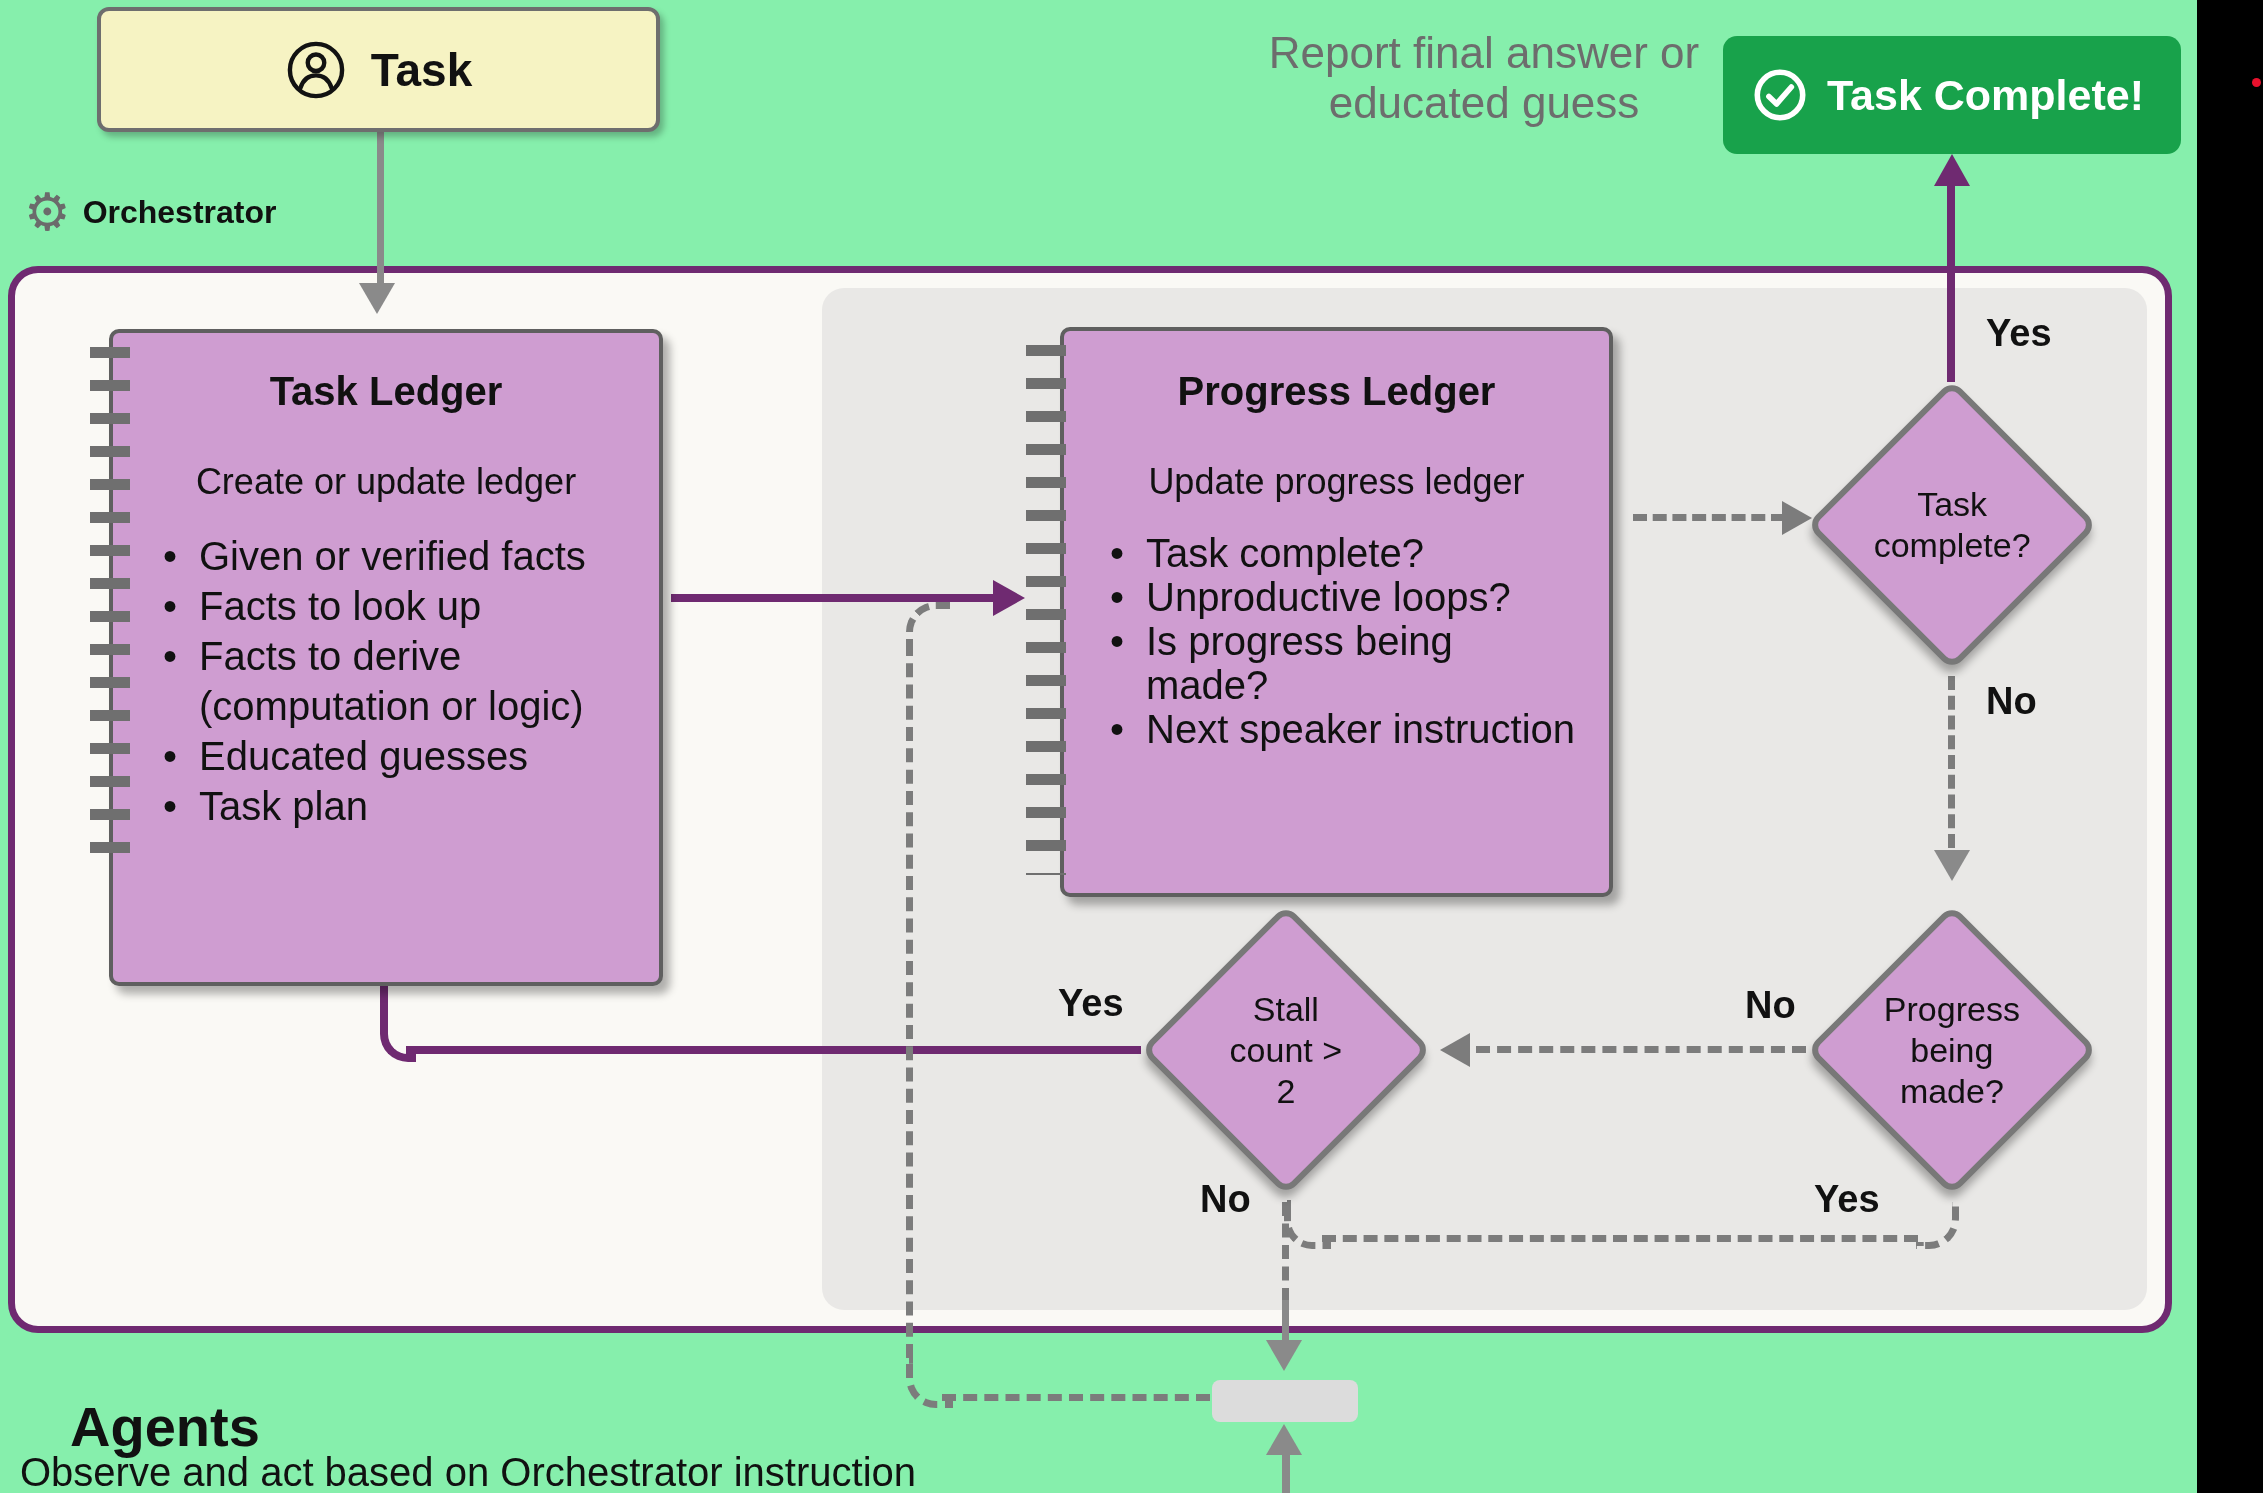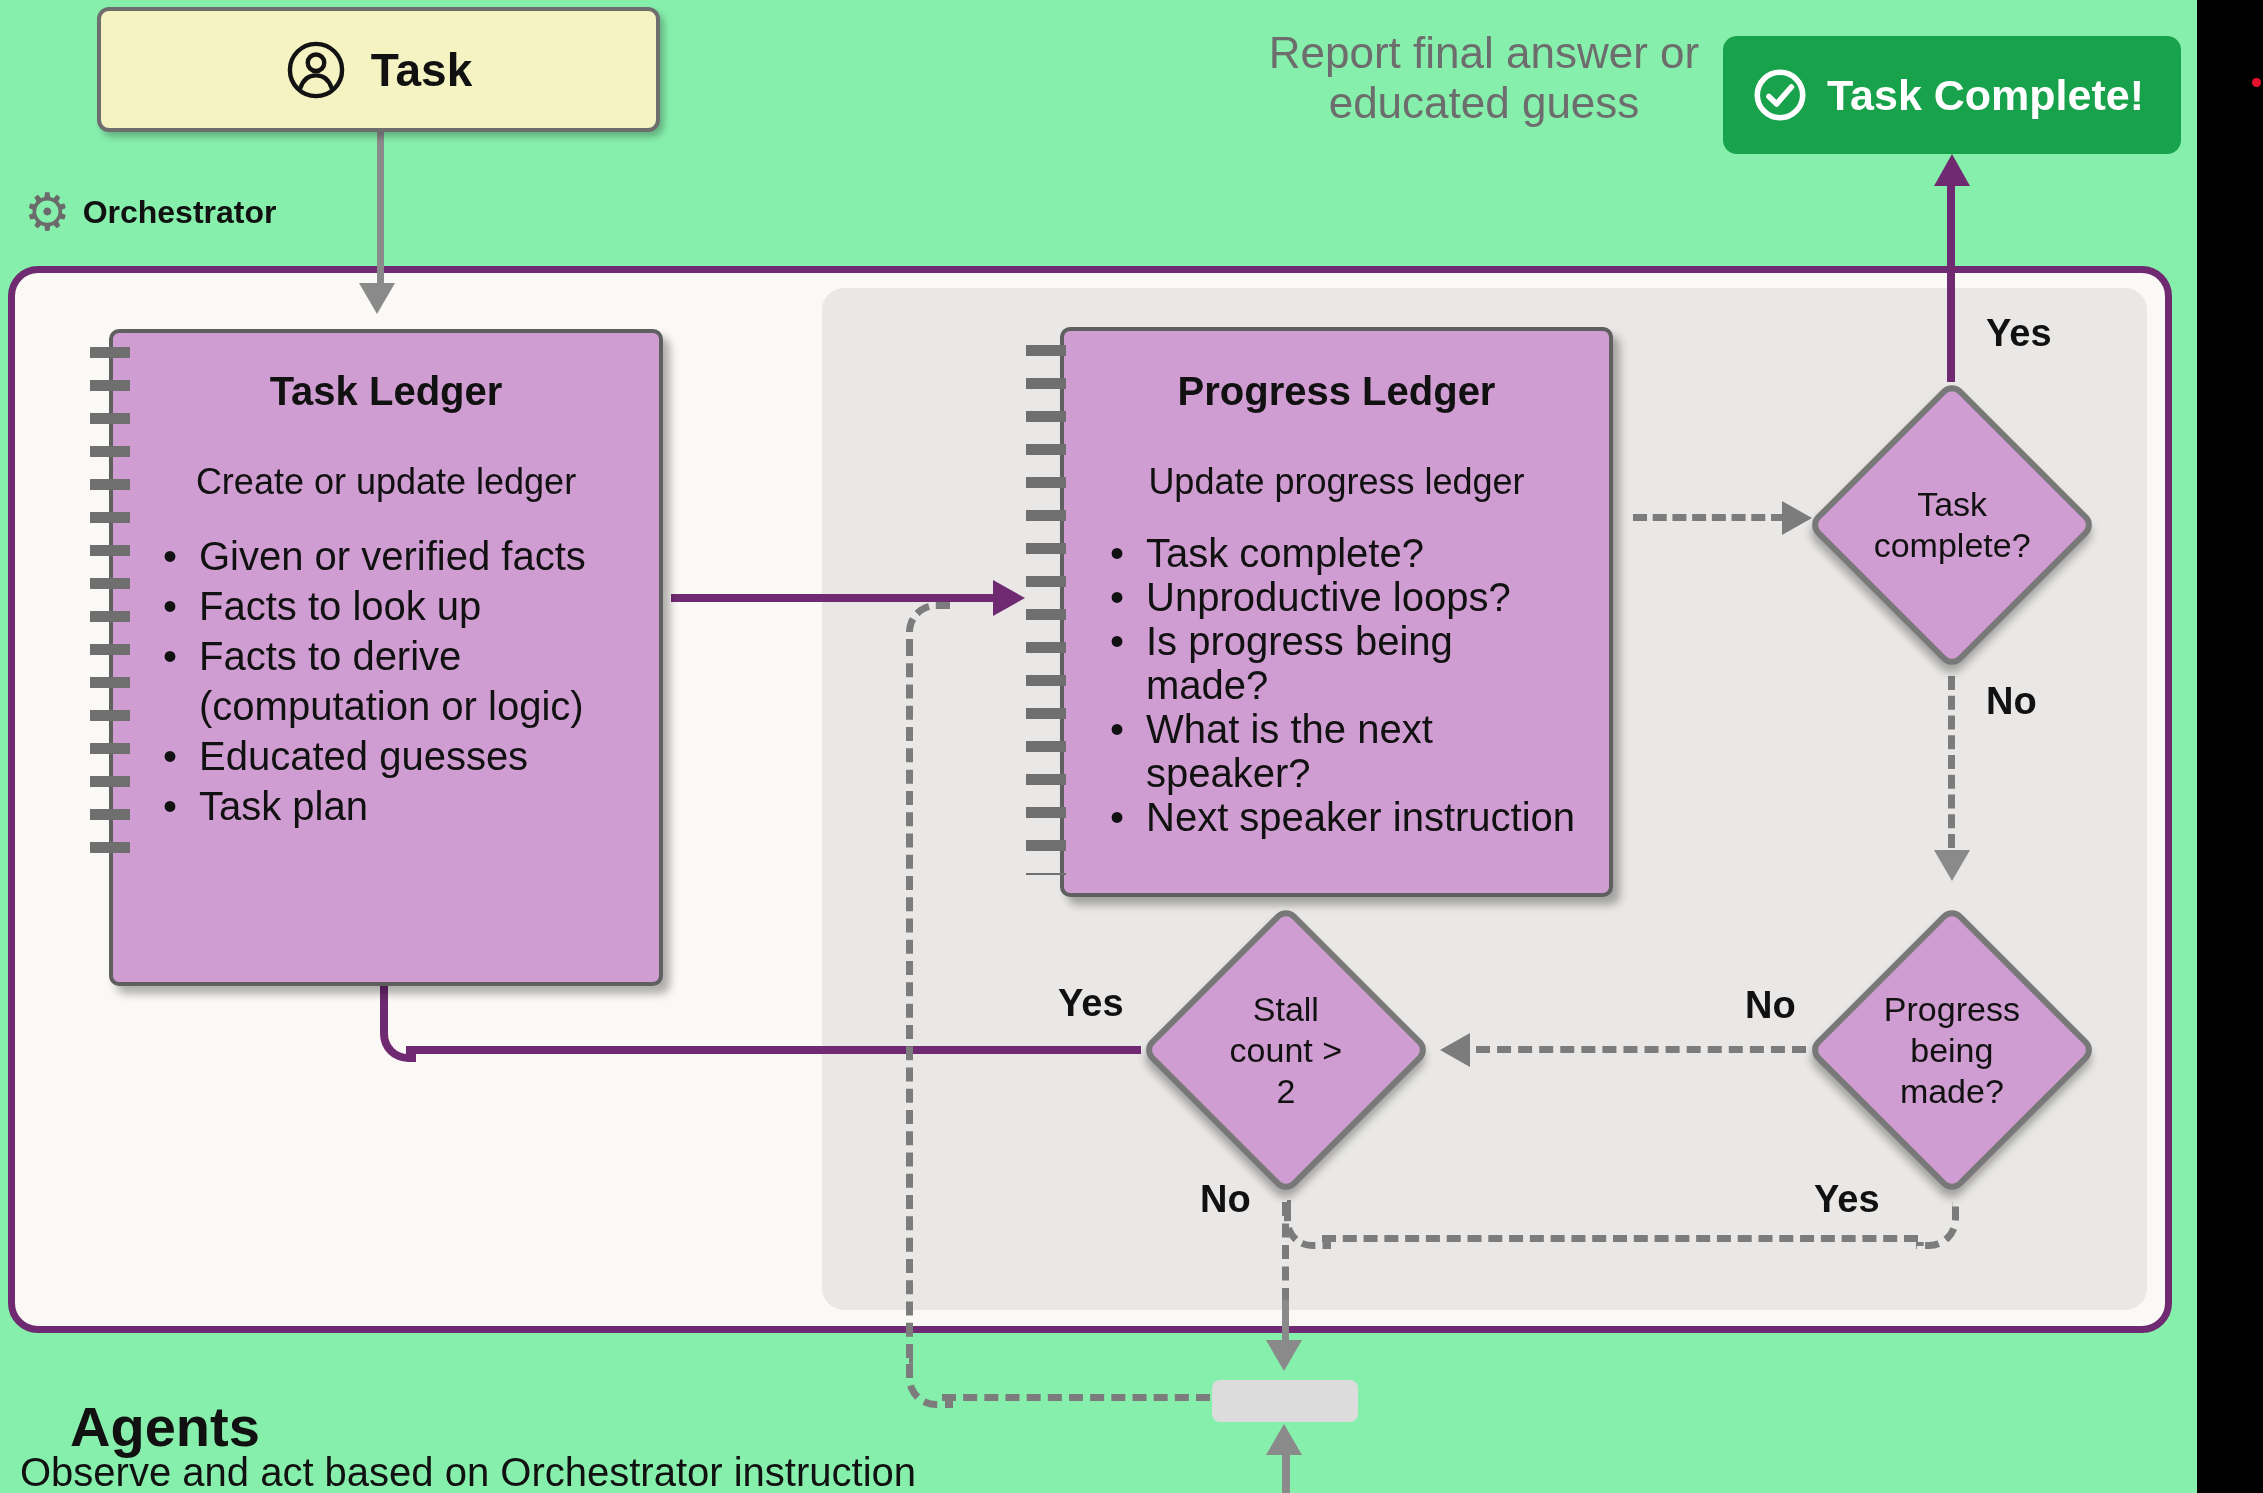--- a/index.html
+++ b/index.html
@@ -125,22 +125,20 @@
 
   <div class="spiral" style="left:1026px;top:345px;height:530px;"></div>
   <div class="nb pl" style="left:1060px;top:327px;width:553px;height:570px;">
     <div class="title" style="top:38px;">Progress Ledger</div>
     <div class="subtitle" style="top:130px;">Update progress ledger</div>
     <ul style="left:44px;top:200px;width:470px;">
       <li>Task complete?</li>
       <li>Unproductive loops?</li>
       <li>Is progress being
 made?</li>
-      <li>What is the next
-speaker?</li>
       <li>Next speaker instruction</li>
     </ul>
   </div>
 
   <div class="solid-h" style="left:671px;top:594px;width:324px;height:8px;"></div>
   <div class="tri right purple" style="left:993px;top:580px;"></div>
 
   <div class="dash-h" style="left:1633px;top:514px;width:152px;"></div>
   <div class="tri right gray" style="left:1782px;top:501px;"></div>
 

